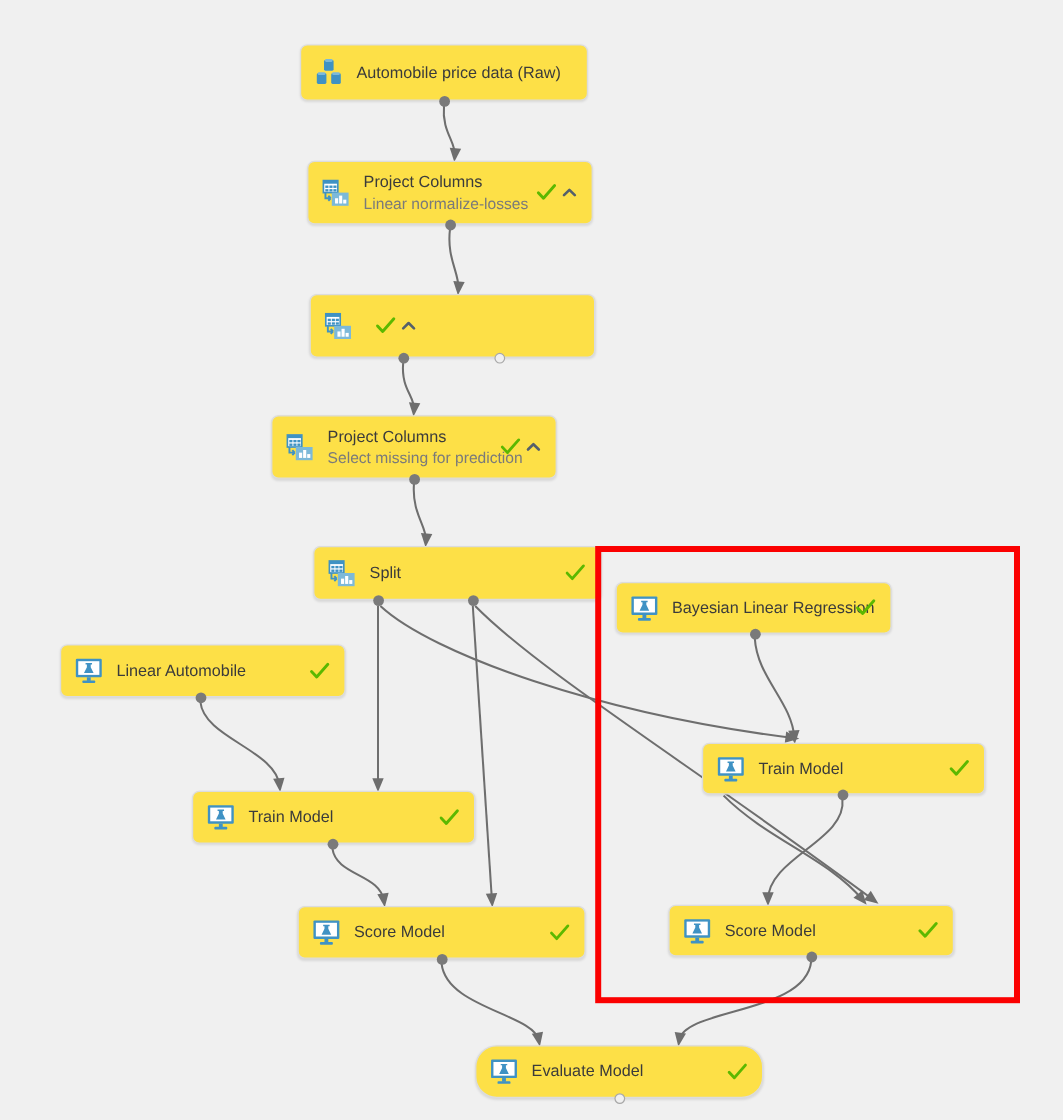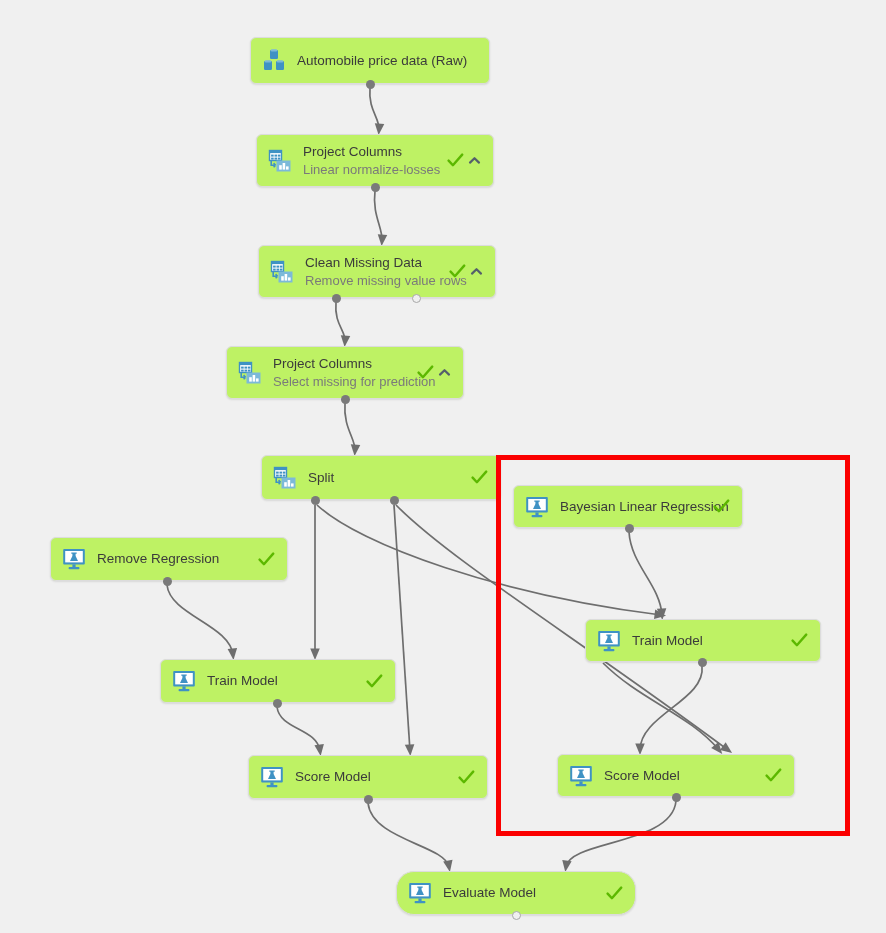--- a/index.html
+++ b/index.html
@@ -22,21 +22,21 @@
   #edge-layer {
     position: absolute;
     left: 0; top: 0;
     width: 886px;
     height: 933px;
     pointer-events: none;
   }
   .node {
     position: absolute;
     box-sizing: border-box;
-    background: #bef264;
+    background: #fde047;
     border: 1px solid #dcdcdc;
     border-radius: 6px;
     box-shadow: 0 1px 2px rgba(0,0,0,0.10);
     display: flex;
     align-items: center;
     padding: 0 12px 0 10px;
   }
   .node-icon {
     flex: 0 0 auto;
     width: 26px;
@@ -195,24 +195,20 @@
             <rect x="10.8" y="9.6" width="2.6" height="2"></rect>
           </g>
           <path d="M4.2,12.6 L4.2,17.2 L8.6,17.2 M8.6,17.2 L6.6,15.1 M8.6,17.2 L6.6,19.3" fill="none" stroke="#3f92c4" stroke-width="1.6"></path>
           <rect x="9.5" y="12.5" width="14" height="11" fill="#7cb9d9"></rect>
           <g fill="#ffffff">
             <rect x="12.2" y="17.2" width="2.6" height="4.4"></rect>
             <rect x="15.6" y="15.0" width="2.6" height="6.6"></rect>
             <rect x="19.0" y="18.4" width="2.6" height="3.2"></rect>
           </g>
         </svg>
-        <div class="node-text">
-          <div class="node-title">Clean Missing Data</div>
-          <div class="node-sub">Remove missing value rows</div>
-        </div>
         <div class="node-status">
           <svg class="check" viewBox="0 0 17 17">
             <path d="M1.6,8.6 L5.9,13.2 L15.2,2.6" fill="none" stroke="#5cb800" stroke-width="2.4" stroke-linecap="round" stroke-linejoin="round"></path>
           </svg>
           <svg class="chevron" viewBox="0 0 13 13">
             <path d="M2.0,8.6 L6.5,4.2 L11.0,8.6" fill="none" stroke="#55606b" stroke-width="2.2" stroke-linecap="round" stroke-linejoin="round"></path>
           </svg>
         </div>
       </div>
       <div class="node" style="left: 226px; top: 346px; width: 238px; height: 53px;">
@@ -279,21 +275,21 @@
       </div>
       <div class="node" style="left: 50px; top: 537px; width: 238px; height: 44px;">
         <svg class="node-icon" viewBox="0 0 26 26">
           <rect x="2.2" y="3.0" width="21.6" height="15.4" rx="1" fill="#3f92c4"></rect>
           <rect x="4.2" y="5.0" width="17.6" height="11.4" fill="#ffffff"></rect>
           <path d="M10.3,6.6 L15.7,6.6 L15.7,7.8 L14.6,7.8 L14.6,10.0 L17.0,14.9 L9.0,14.9 L11.4,10.0 L11.4,7.8 L10.3,7.8 z" fill="#3f92c4"></path>
           <rect x="11.4" y="18.4" width="3.2" height="3.0" fill="#3f92c4"></rect>
           <rect x="7.6" y="21.0" width="10.8" height="2.2" rx="0.8" fill="#3f92c4"></rect>
         </svg>
         <div class="node-text">
-          <div class="node-title">Remove Regression</div>
+          <div class="node-title">Linear Automobile</div>
         </div>
         <div class="node-status">
           <svg class="check" viewBox="0 0 17 17">
             <path d="M1.6,8.6 L5.9,13.2 L15.2,2.6" fill="none" stroke="#5cb800" stroke-width="2.4" stroke-linecap="round" stroke-linejoin="round"></path>
           </svg>
         </div>
       </div>
       <div class="node" style="left: 513px; top: 485px; width: 230px; height: 43px;">
         <svg class="node-icon" viewBox="0 0 26 26">
           <rect x="2.2" y="3.0" width="21.6" height="15.4" rx="1" fill="#3f92c4"></rect>

